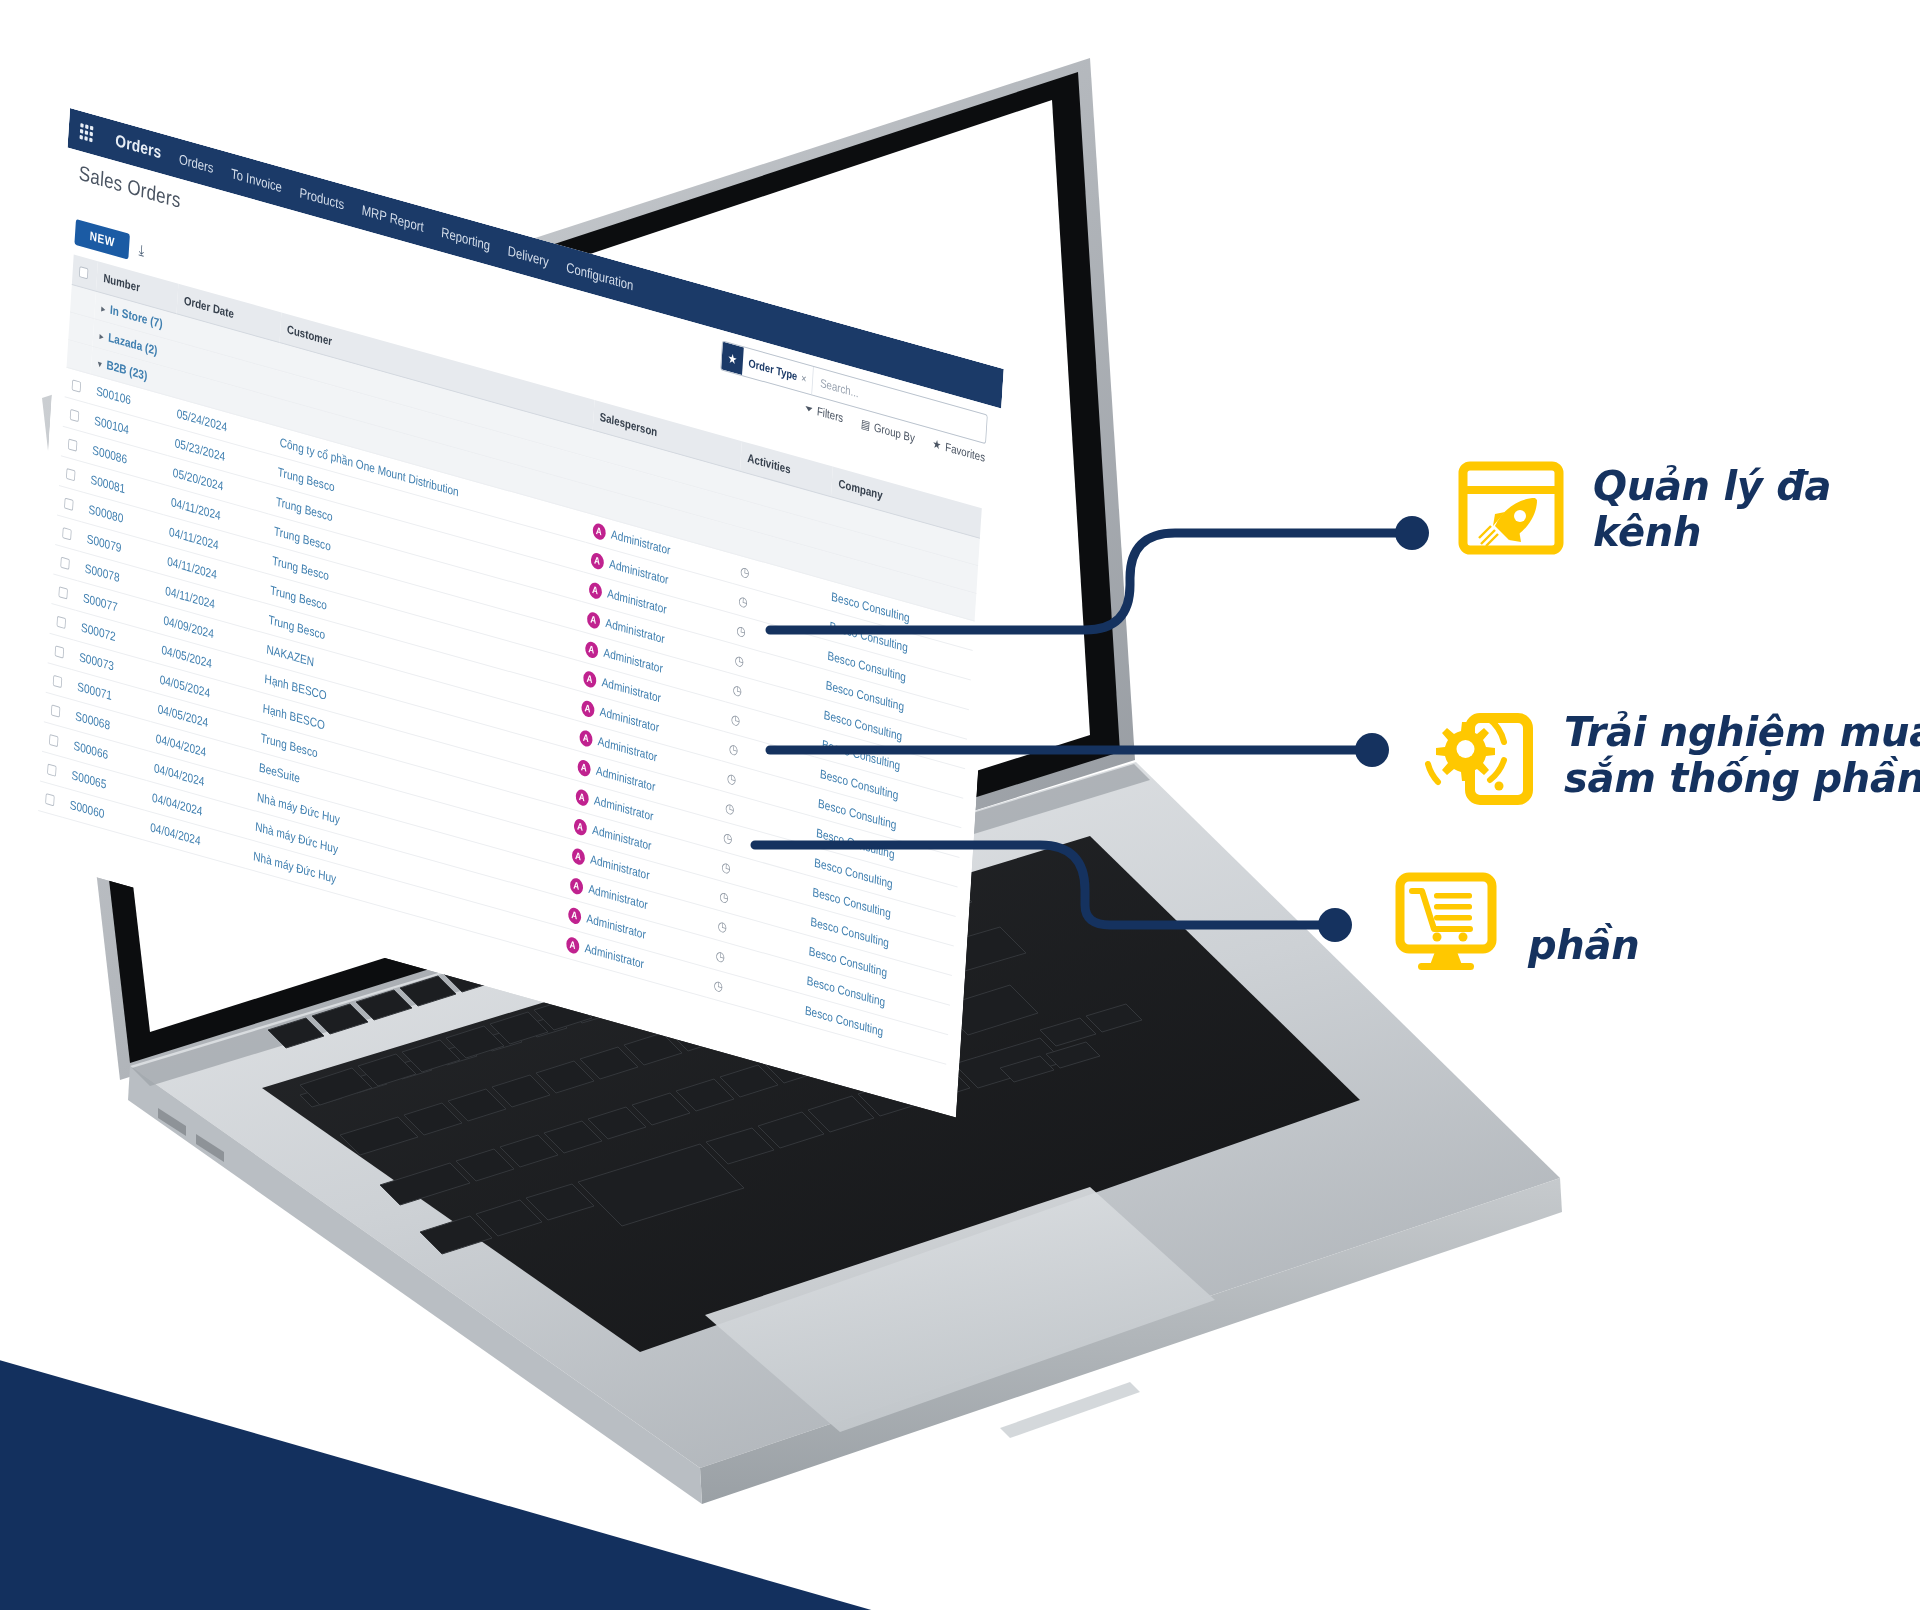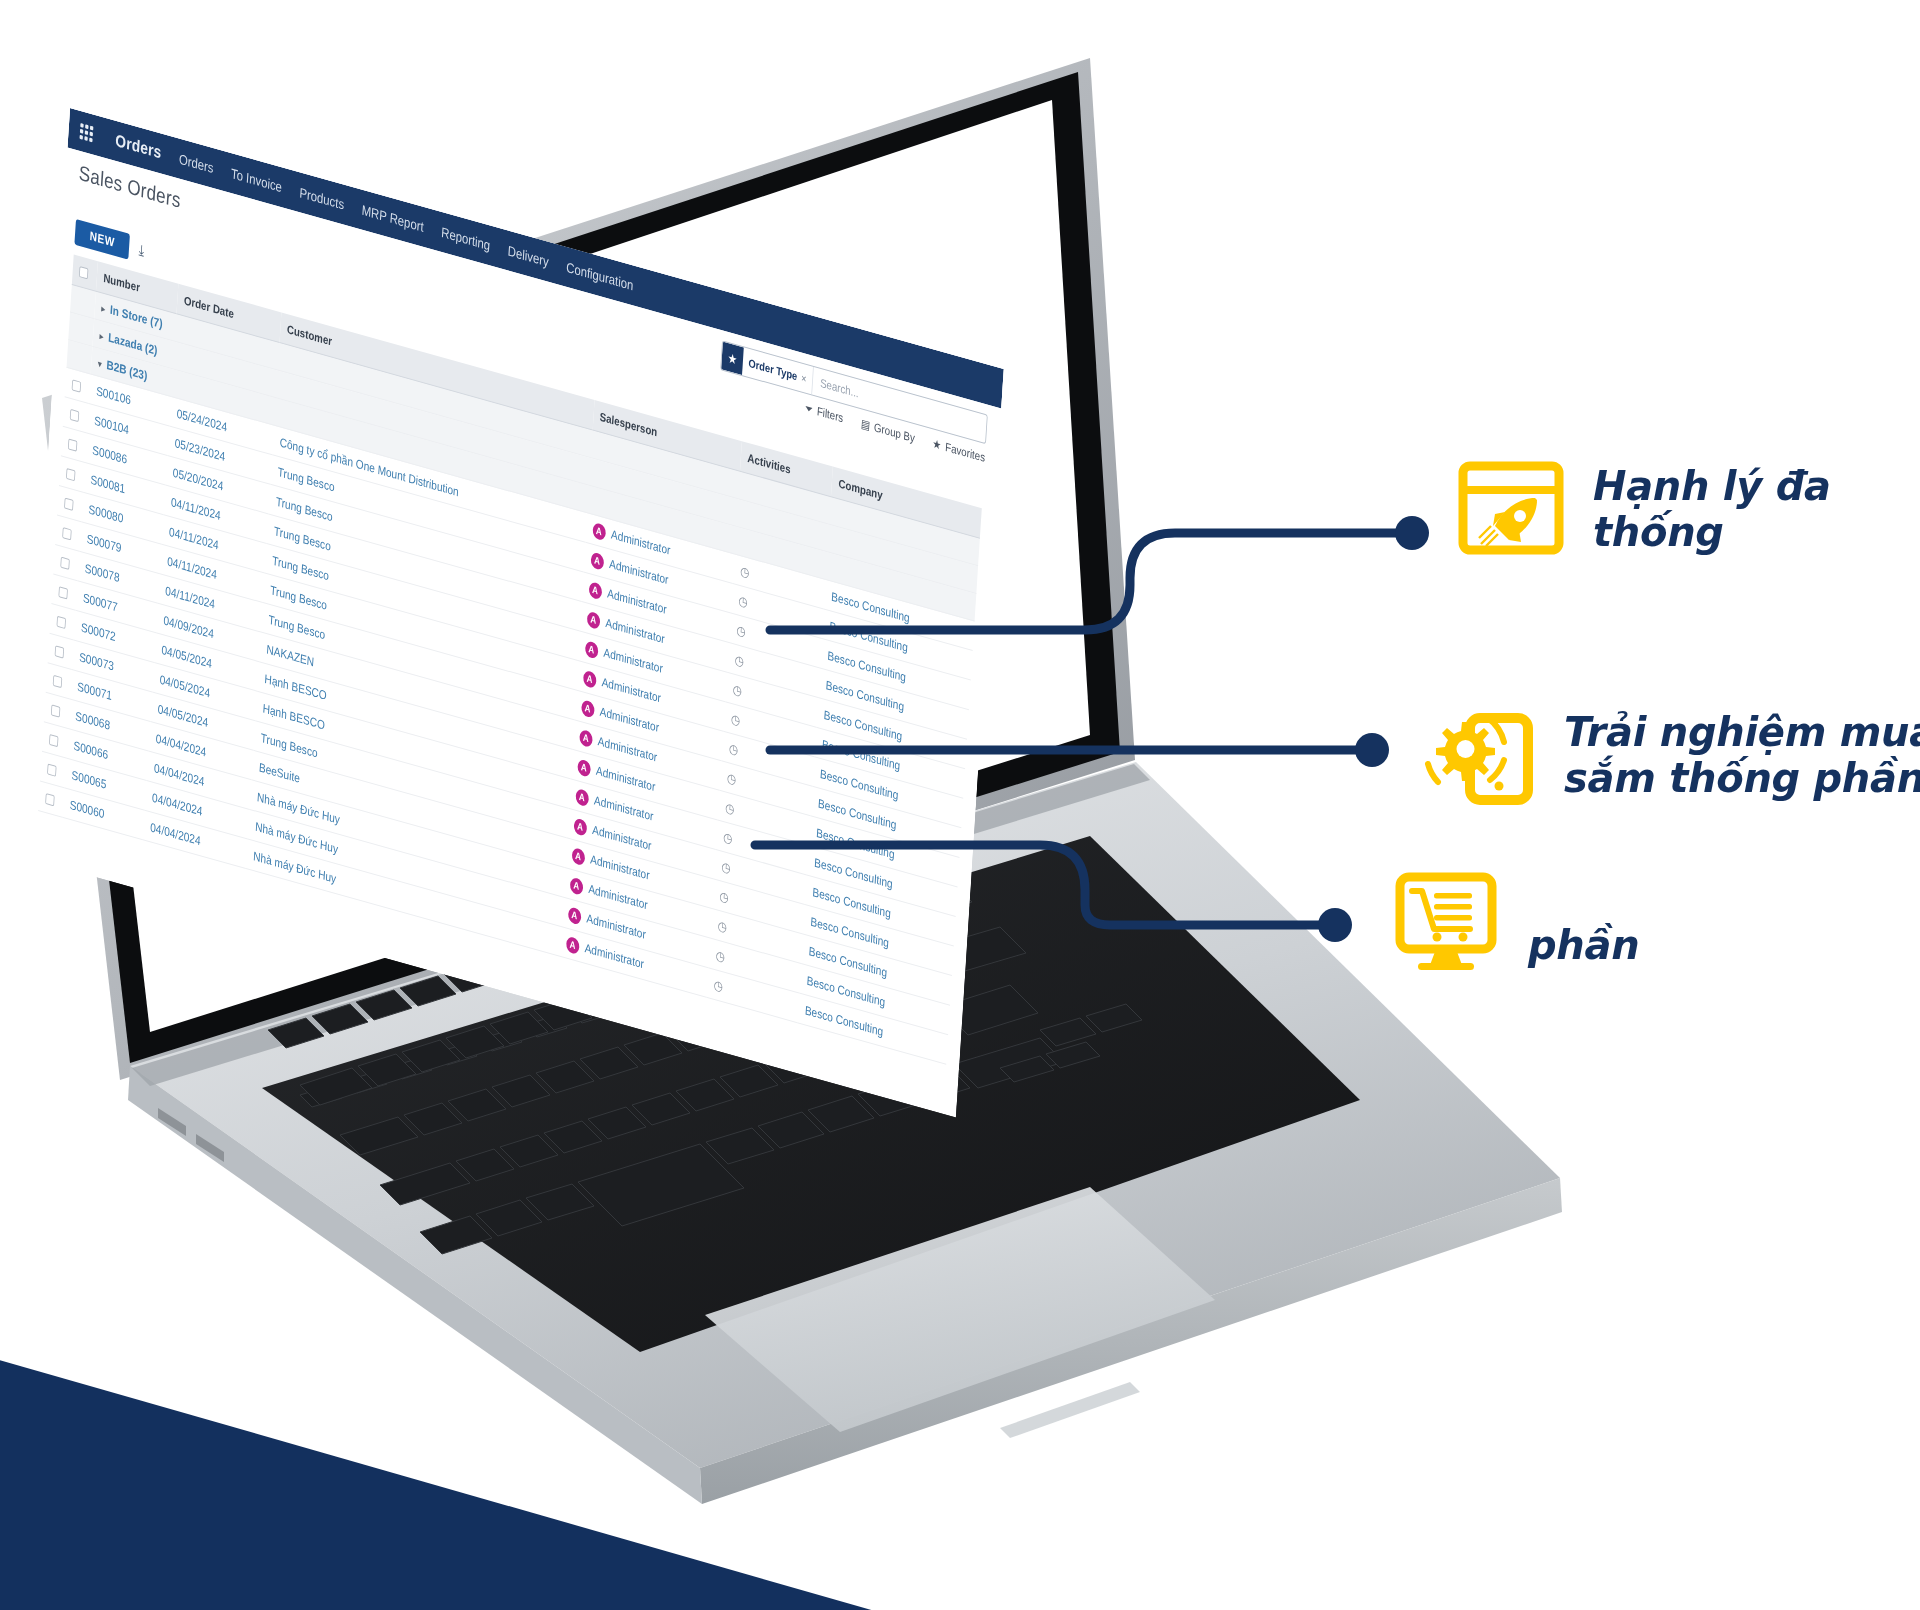--- a/index.html
+++ b/index.html
@@ -553,22 +553,22 @@
         <path d="M 50,60 L 40,62 L 38,74 Z" fill="#ffc800"></path>
         <path d="M 54,88 L 66,90 L 64,78 Z" fill="#ffc800"></path>
         <g stroke="#ffc800" stroke-width="2.4">
           <path d="M 26,92 L 40,78"></path>
             <path d="M 31,94 L 43,82"></path>
             <path d="M 24,86 L 36,74"></path>
         </g>
       </svg>
     </span>
     <span class="txt">
-      <span>Hạnh lý đa</span><br>
-      <span>thống</span>
+      <span>Quản lý đa</span><br>
+      <span>kênh</span>
     </span>
   </div>
 
   <div class="callout" id="callout2">
     <span class="ico">
       <svg width="120" height="112" viewBox="0 0 120 112">
         <path d="M 62,20 h 38 a10,10 0 0 1 10,10 v 62 a10,10 0 0 1 -10,10 h -38 a10,10 0 0 1 -10,-10 v -62 a10,10 0 0 1 10,-10 z" fill="none" stroke="#ffc800" stroke-width="10"></path>
         <circle cx="81" cy="88" r="4.5" fill="#ffc800"></circle>
         <g fill="#ffc800">
           <path d="M 44,24 l 7,0 1,9 a22,22 0 0 1 7,3 l 7,-6 5,5 -6,7 a22,22 0 0 1 3,7 l 9,1 0,7 -9,1 a22,22 0 0 1 -3,7 l 6,7 -5,5 -7,-6 a22,22 0 0 1 -7,3 l -1,9 -7,0 -1,-9 a22,22 0 0 1 -7,-3 l -7,6 -5,-5 6,-7 a22,22 0 0 1 -3,-7 l -9,-1 0,-7 9,-1 a22,22 0 0 1 3,-7 l -6,-7 5,-5 7,6 a22,22 0 0 1 7,-3 z"></path>

